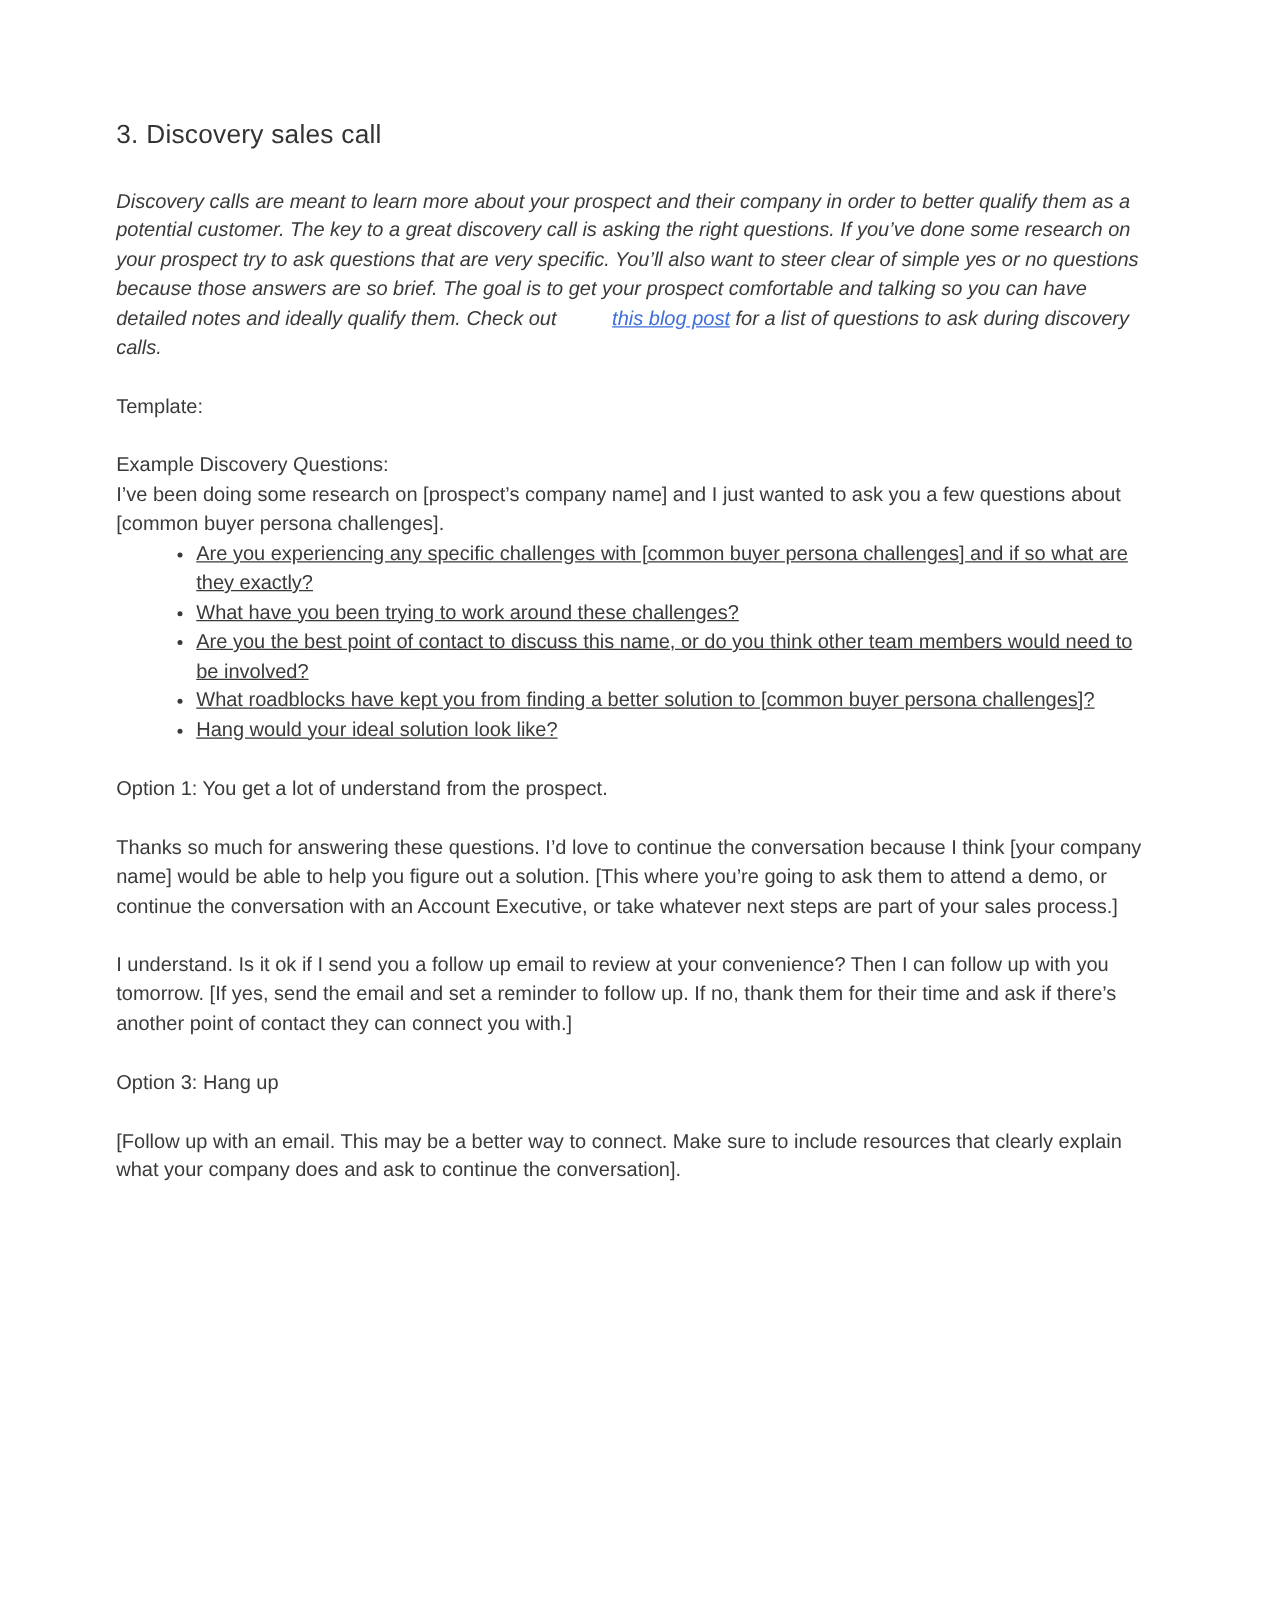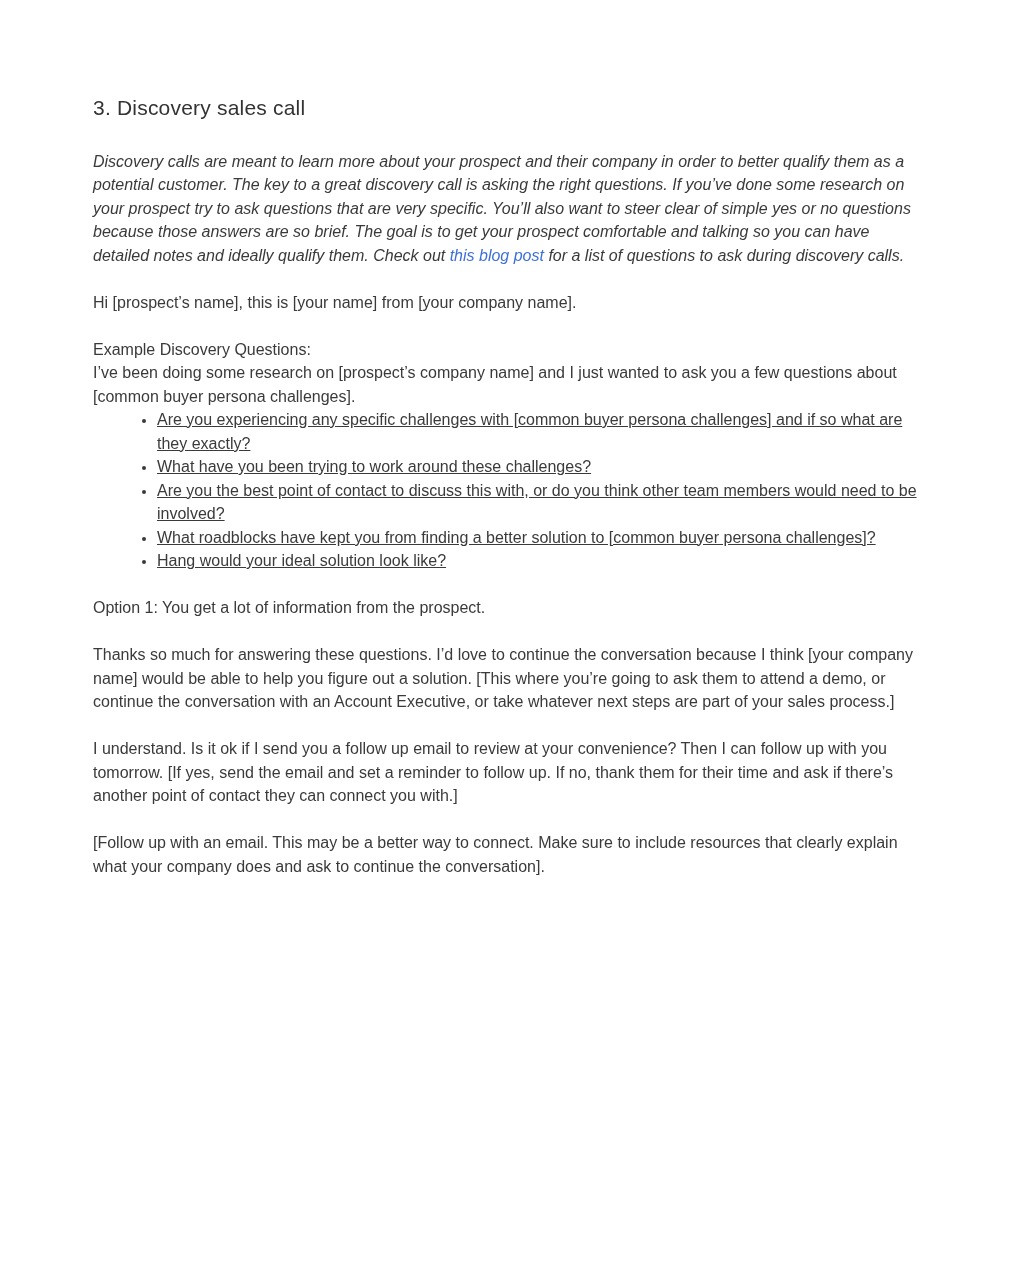--- a/index.html
+++ b/index.html
@@ -34,21 +34,23 @@
     margin: 0 0 23.5px 0;
   }
   p.tight {
     margin-bottom: 0;
   }
   .intro {
     font-style: italic;
   }
   a.doc-link {
     color: #3e6fd9;
+    text-decoration: underline;
     cursor: pointer;
+    margin-left: 40px;
   }
   ul.questions {
     margin: 0 0 23.5px 0;
     padding: 0 0 0 64px;
     list-style: disc outside;
     text-decoration: underline;
   }
   ul.questions li {
     margin: 0;
     padding: 0;
@@ -60,39 +62,40 @@
 </head>
 <body>
 
 <div class="page">
   <div class="content">
 
     <h1 class="heading">3. Discovery sales call</h1>
 
     <p class="intro"><span>Discovery calls are meant to learn more about your prospect and their company in order to better qualify them as a potential customer. The key to a great discovery call is asking the right questions. If you’ve done some research on your prospect try to ask questions that are very specific. You’ll also want to steer clear of simple yes or no questions because those answers are so brief. The goal is to get your prospect comfortable and talking so you can have detailed notes and ideally qualify them. Check out </span><a class="doc-link">this blog post</a><span> for a list of questions to ask during discovery calls.</span></p>
 
+    <p>Template:</p>
 
-    <p>Hi [prospect’s name], this is [your name] from [your company name].</p>
 
     <p class="tight">Example Discovery Questions:</p>
 
     <p class="tight">I’ve been doing some research on [prospect’s company name] and I just wanted to ask you a few questions about [common buyer persona challenges].</p>
 
     <ul class="questions">
       <li>Are you experiencing any specific challenges with [common buyer persona challenges] and if so what are they exactly?</li>
       <li>What have you been trying to work around these challenges?</li>
-      <li>Are you the best point of contact to discuss this with, or do you think other team members would need to be involved?</li>
+      <li>Are you the best point of contact to discuss this name, or do you think other team members would need to be involved?</li>
       <li>What roadblocks have kept you from finding a better solution to  [common buyer persona challenges]?</li>
       <li>Hang would your ideal solution look like?</li>
     </ul>
 
-    <p>Option 1: You get a lot of information from the prospect.</p>
+    <p>Option 1: You get a lot of understand from the prospect.</p>
 
     <p>Thanks so much for answering these questions. I’d love to continue the conversation because I think [your company name] would be able to help you figure out a solution. [This where you’re going to ask them to attend a demo, or continue the conversation with an Account Executive, or take whatever next steps are part of your sales process.]</p>
 
 
     <p>I understand. Is it ok if I send you a follow up email to review at your convenience? Then I can follow up with you tomorrow. [If yes, send the email and set a reminder to follow up. If no, thank them for their time and ask if there’s another point of contact they can connect you with.]</p>
 
+    <p>Option 3: Hang up</p>
 
     <p>[Follow up with an email. This may be a better way to connect. Make sure to include resources that clearly explain what your company does and ask to continue the conversation].</p>
 
   </div>
 </div>
 
 </body></html>

